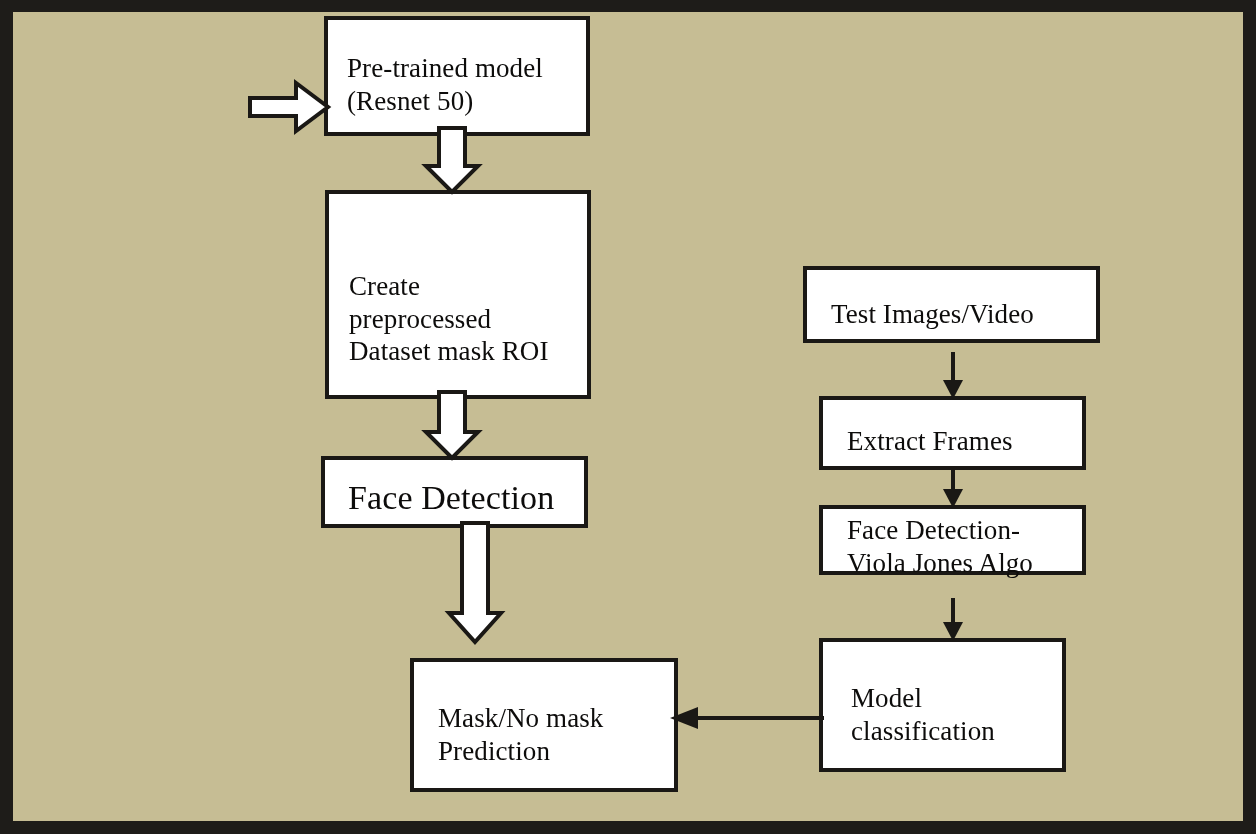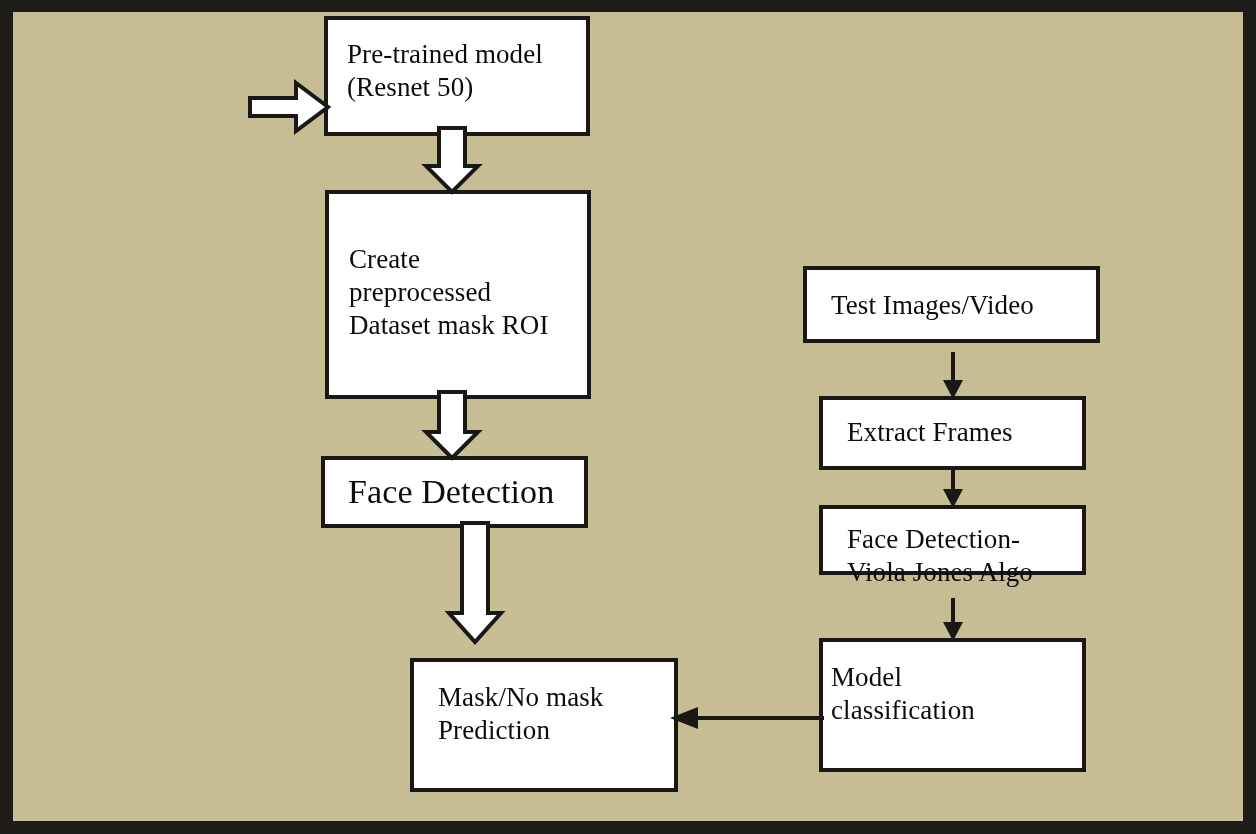--- a/index.html
+++ b/index.html
@@ -27,42 +27,42 @@
     height: 809px;
     background: #c6bd94;
     overflow: hidden;
   }
   .node {
     position: absolute;
     background: #ffffff;
     border: 4px solid #1a1815;
     box-sizing: border-box;
     display: flex;
-    align-items: flex-start;
+    align-items: center;
     justify-content: flex-start;
     color: #0d0c0b;
   }
   .node .label {
     display: block;
     white-space: pre-line;
     line-height: 1.22;
     font-size: 27px;
     letter-spacing: 0.1px;
   }
   
   #node-input-dataset      { left: 39px;  top: 45px;  width: 200px; height: 93px;  padding: 16px 0 0 20px; }
   #node-pretrained-model   { left: 311px; top: 4px;   width: 266px; height: 120px; padding: 18px 0 0 19px; }
   #node-create-preprocessed{ left: 312px; top: 178px; width: 266px; height: 209px; padding: 49px 0 0 20px; }
   #node-face-detection     { left: 308px; top: 444px; width: 267px; height: 72px;  padding: 11px 0 0 23px; }
   #node-face-detection .label { font-size: 34px; }
   #node-mask-prediction    { left: 397px; top: 626px; width: 268px; height: 134px; padding: 19px 0 0 24px; margin-top: 20px; }
   #node-test-images        { left: 790px; top: 254px; width: 297px; height: 77px;  padding: 19px 0 0 24px; }
   #node-extract-frames     { left: 806px; top: 384px; width: 267px; height: 74px;  padding: 16px 0 0 24px; }
   #node-face-viola         { left: 806px; top: 493px; width: 267px; height: 70px;  padding: 14px 0 0 24px; }
-  #node-model-class        { left: 806px; top: 626px; width: 267px; height: 134px; padding: 19px 0 0 8px; }
+  #node-model-class        { left: 806px; top: 626px; width: 247px; height: 134px; padding: 19px 0 0 28px; }
 
   .edge { position: absolute; }
   .edge svg { display: block; overflow: visible; }
 
   
   #edge-input-to-pretrained { left: 237px; top: 69px;  width: 80px;  height: 52px; }
   #edge-pretrained-to-create{ left: 411px; top: 116px; width: 56px;  height: 66px; }
   #edge-create-to-face      { left: 411px; top: 380px; width: 56px;  height: 68px; }
   #edge-face-to-mask        { left: 434px; top: 511px; width: 56px;  height: 121px; }
 

